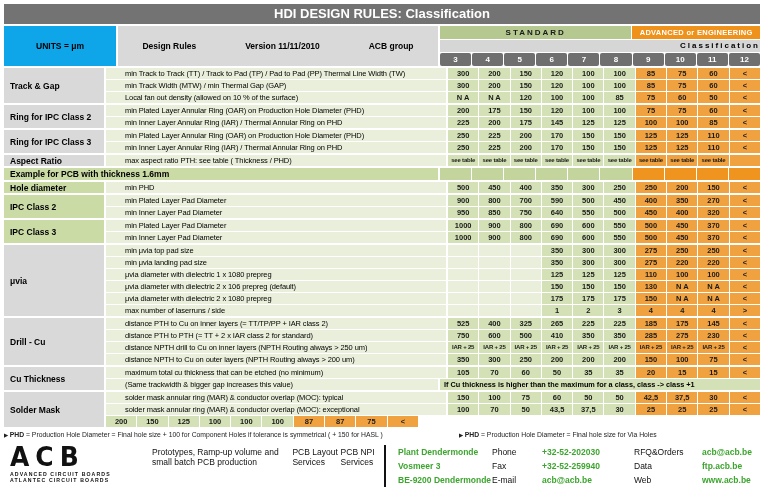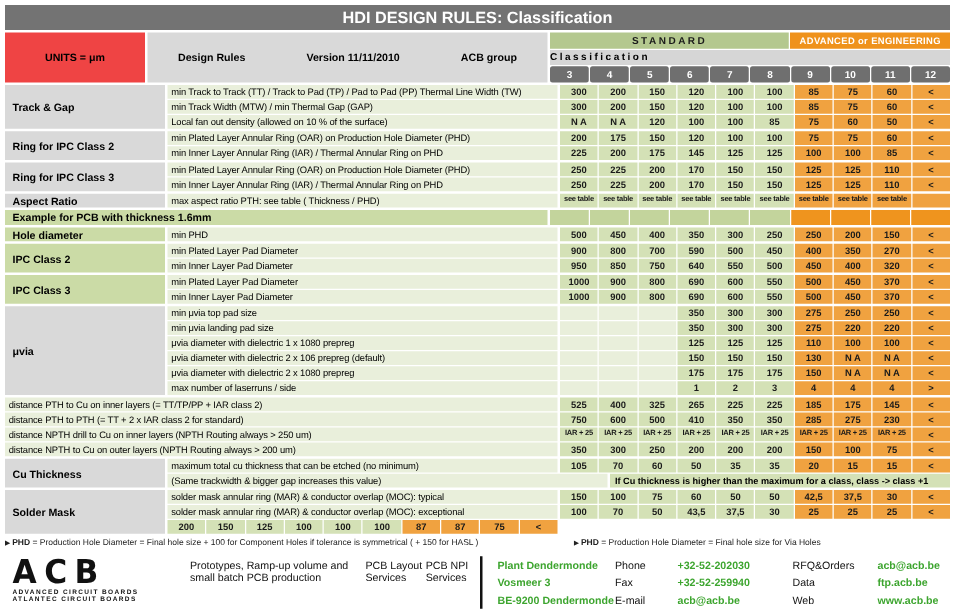--- a/index.html
+++ b/index.html
@@ -8,77 +8,77 @@
 
   .title-bar {
     height: 20px; line-height: 20px; text-align: center;
     color: #fff; font-size: 13px; font-weight: bold;
     background: #737373; margin-bottom: 2px;
   }
 
   
   .header { display: flex; height: 40px; margin-bottom: 2px; }
   .h-left {
-    width: 112px; background: #ef4444; font-weight: bold; font-size: 8.5px;
+    width: 112px; background: #0ea5e9; font-weight: bold; font-size: 8.5px;
     display: flex; align-items: center; justify-content: center; margin-right: 2px;
   }
   .h-mid {
     flex: 1; background: #d9d9d9; font-weight: bold; font-size: 8.5px;
     display: flex; align-items: center; justify-content: space-around; margin-right: 2px;
   }
   .h-right { width: 320px; display: flex; flex-direction: column; }
   .h-band { display: flex; height: 13px; margin-bottom: 1px; }
   .h-std {
     flex: 6; background: #b4c88f; color: #1a1a1a; font-weight: bold; font-size: 8px;
     letter-spacing: 2px; text-align: center; line-height: 13px; margin-right: 1px;
   }
   .h-adv {
     flex: 4; background: #ef921c; color: #fff; font-weight: bold; font-size: 7.5px;
     letter-spacing: 0.3px; text-align: center; line-height: 13px;
   }
   .h-class {
     height: 12px; background: #d6d6d6; font-weight: bold; font-size: 8px;
-    letter-spacing: 2px; text-align: left; line-height: 12px; margin-bottom: 1px;
+    letter-spacing: 2px; text-align: right; line-height: 12px; margin-bottom: 1px;
   }
   .h-nums { display: flex; height: 13px; }
   .h-nums .cn {
     flex: 1; background: #6f6f6f; color: #fff; font-weight: bold; font-size: 8px;
     text-align: center; line-height: 13px; margin-left: 1px; border-radius: 2px;
   }
   .h-nums .cn:first-child { margin-left: 0; }
 
   
   .section { display: flex; margin-bottom: 2px; }
   .label-cell {
-    width: 128px; margin-right: 2px; font-weight: bold; font-size: 8.5px;
+    width: 100px; margin-right: 2px; font-weight: bold; font-size: 8.5px;
     display: flex; align-items: center; padding-left: 6px;
   }
   .lbl-gray  { background: #d9d9d9; }
   .lbl-green { background: #cbdba6; }
   .sec-rows { flex: 1; display: flex; flex-direction: column; }
   .row { display: flex; height: 11px; margin-bottom: 1px; }
   .row:last-child { margin-bottom: 0; }
   .rule-cell {
     flex: 1; background: #e9efdb; font-size: 7.5px; line-height: 11px;
-    padding-left: 3px; white-space: nowrap; overflow: hidden; margin-right: 2px;
+    padding-left: 19px; white-space: nowrap; overflow: hidden; margin-right: 2px;
     letter-spacing: -0.1px;
   }
   .vals { width: 312px; display: flex; }
   .val {
     flex: 1; margin-left: 1px; font-weight: bold; font-size: 7.5px;
     text-align: center; line-height: 11px; white-space: nowrap; overflow: hidden;
     color: #1a1a1a;
   }
   .val:first-child { margin-left: 0; }
   .val.g { background: #d4e1b6; }
   .val.o { background: #f0a240; }
   .val.pale { background: #e9efdb; }
   .val.small { font-size: 6px; letter-spacing: -0.2px; }
   .note-span {
-    width: 272px; background: #d4e1b6; font-weight: bold; font-size: 7.3px;
+    width: 320px; background: #d4e1b6; font-weight: bold; font-size: 7.3px;
     line-height: 11px; padding-left: 4px; white-space: nowrap; overflow: hidden;
   }
 
   
   .band-row { display: flex; height: 12px; margin-bottom: 2px; }
   .band-label {
     flex: 1; background: #cbdba6; font-weight: bold; font-size: 8.5px;
     line-height: 12px; padding-left: 6px; margin-right: 2px;
   }
   .band-vals { width: 320px; display: flex; }
@@ -482,20 +482,21 @@
               <div class="val g">3</div>
               <div class="val o">4</div>
               <div class="val o">4</div>
               <div class="val o">4</div>
               <div class="val o">&gt;</div>
             </div>
           </div>
         </div>
       </div>
       <div class="section">
+        <div class="label-cell lbl-gray">Drill - Cu</div>
         <div class="sec-rows">
           <div class="row">
             <div class="rule-cell">distance PTH to Cu on inner layers (= TT/TP/PP + IAR class 2)</div>
             <div class="vals">
               <div class="val g">525</div>
               <div class="val g">400</div>
               <div class="val g">325</div>
               <div class="val g">265</div>
               <div class="val g">225</div>
               <div class="val g">225</div>

